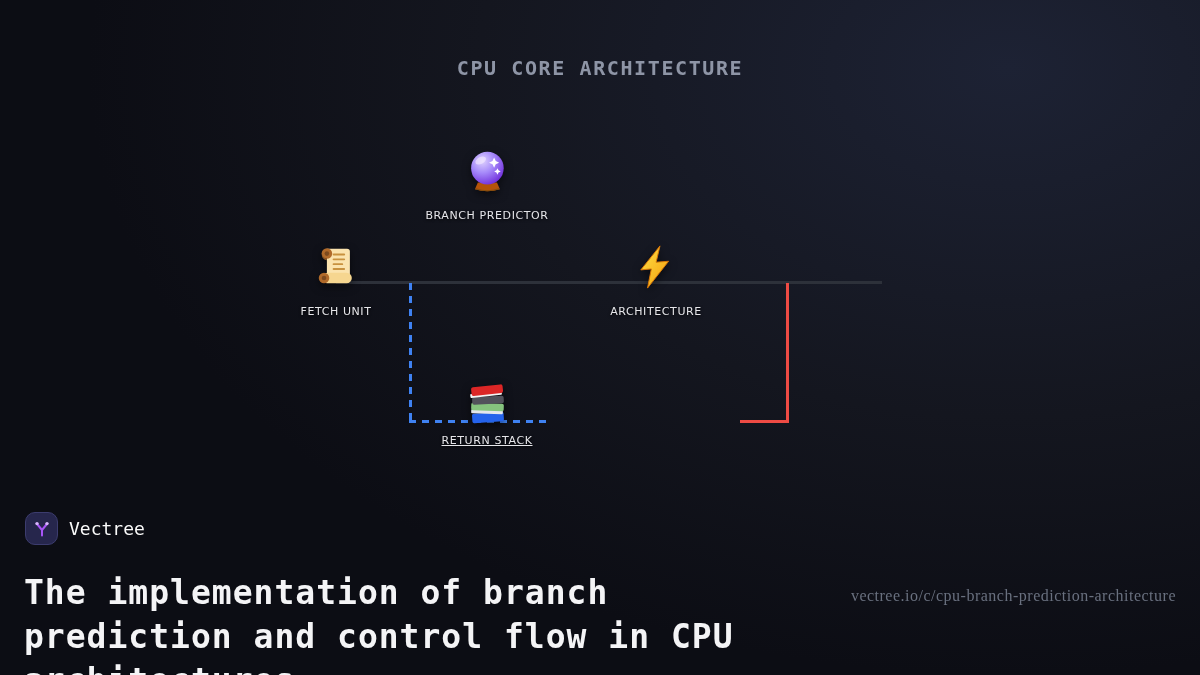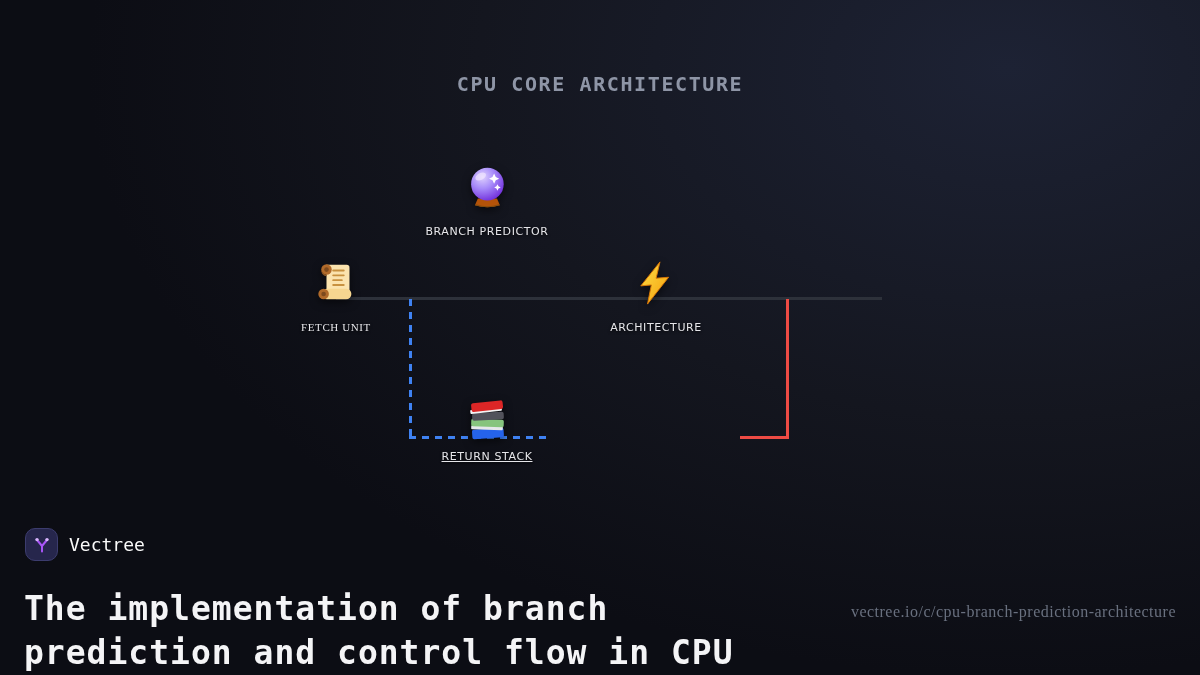--- a/index.html
+++ b/index.html
@@ -4,21 +4,21 @@
 <style>
   * { margin: 0; padding: 0; box-sizing: border-box; }
   html, body { width: 1200px; height: 675px; overflow: hidden; }
   body {
     position: relative;
     font-family: "DejaVu Sans", sans-serif;
     background:
       radial-gradient(1150px 760px at 84% 10%, #1d2234 0%, #14161f 46%, #0c0d14 80%);
     color: #e6e6ea;
   }
-  .canvas { position: absolute; inset: 0; margin-top: 16px; }
+  .canvas { position: absolute; inset: 0; }
 
   
   .diagram-title {
     position: absolute;
     top: 56px; left: 0; right: 0;
     text-align: center;
     font-family: "DejaVu Sans Mono", monospace;
     font-size: 20px;
     font-weight: 600;
     letter-spacing: 1.6px;
@@ -128,21 +128,21 @@
         <path d="M12 42 Q24 46 36 42 L37 43 Q24 47 11 43 Z" fill="#854d0e"></path>
         <circle cx="24" cy="21" r="17" fill="url(#cbg)"></circle>
         <ellipse cx="17" cy="13" rx="6" ry="3.6" fill="#f3e8ff" opacity="0.65" transform="rotate(-28 17 13)"></ellipse>
         <path d="M31 10 l1.7 3.6 3.6 1.7 -3.6 1.7 -1.7 3.6 -1.7 -3.6 -3.6 -1.7 3.6 -1.7 Z" fill="#ffffff"></path>
         <path d="M34.5 21 l1.1 2.3 2.3 1.1 -2.3 1.1 -1.1 2.3 -1.1 -2.3 -2.3 -1.1 2.3 -1.1 Z" fill="#ffffff"></path>
       </svg>
     </div>
     <div class="node-label">BRANCH PREDICTOR</div>
   </div>
 
-  <div class="node" style="left:336px; top:244px;font-family:Liberation Serif, serif;">
+  <div class="node" style="left:336px; top:244px;">
     <div class="node-icon">
       <svg width="46" height="46" viewBox="0 0 48 48">
         <path d="M14 5 H35 Q38 5 38 8 V33 H14 Z" fill="#fbe3ae"></path>
         <circle cx="14" cy="10" r="5.5" fill="#b06a2a"></circle>
         <circle cx="14" cy="10" r="2.4" fill="#7c4a1e"></circle>
         <path d="M14 15.5 Q9 14 8.8 10 L8.8 12 Q9 16 14 17 Z" fill="#8a5524"></path>
         <g stroke="#c8913f" stroke-width="2" stroke-linecap="round">
           <path d="M21 11 h11"></path>
           <path d="M21 16 h11"></path>
           <path d="M21 21 h9"></path>

